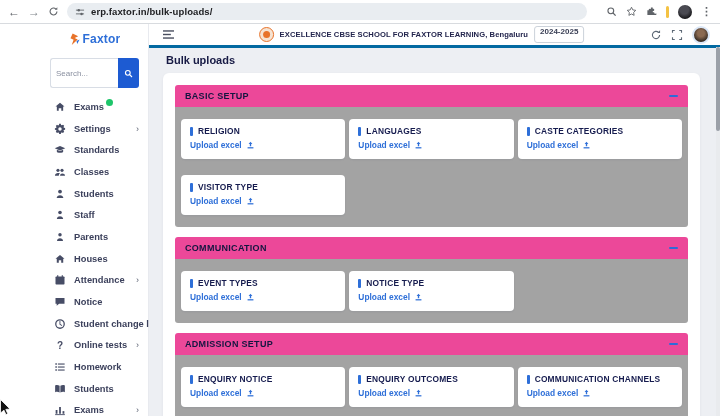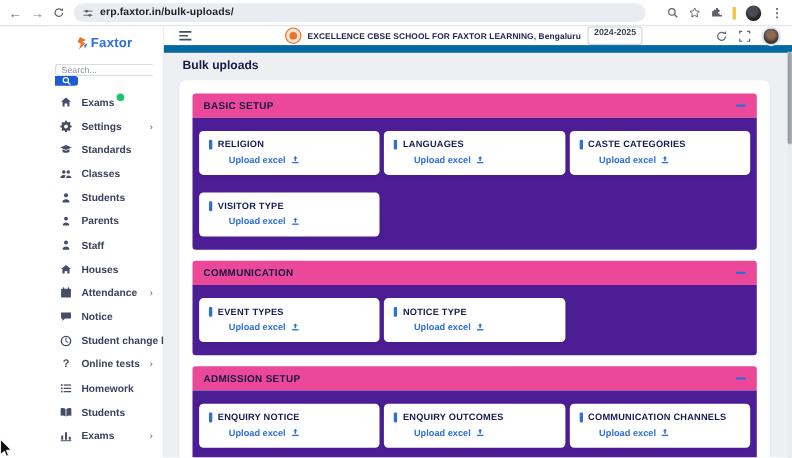--- a/index.html
+++ b/index.html
@@ -22,37 +22,37 @@
   .kebab { color:#5f6368; font-size:11px; font-weight:700; }
 
   
   .app { display:flex; height:392px;padding-left:41px; }
   .sidebar { width:108px; background:#fff; border-right:1px solid #e8eaef; flex-shrink:0; }
   .main { flex:1; display:flex; flex-direction:column; min-width:0; }
 
   
   .brand { height:30px; display:flex; align-items:center; justify-content:center; gap:3px; }
   .brand-text { color:#2e6fd8; font-weight:700; font-size:12px; letter-spacing:.2px; }
-  .search-row { display:flex; margin:4px 9px 8px; height:16px;flex-direction:column; }
+  .search-row { display:flex; margin:4px 9px 8px; height:30px; }
   .search-input { flex:1; min-width:0; border:1px solid #d8dde5; border-right:none;
                   border-radius:3px 0 0 3px; font-size:8px; padding:0 5px; color:#3a3f55;
                   font-family:"Liberation Sans", sans-serif; outline:none; }
   .search-input::placeholder { color:#8a90a0; }
   .search-btn { width:21px; background:#1d5bd2; border:none; border-radius:0 3px 3px 0;
                 display:flex; align-items:center; justify-content:center; cursor:pointer; }
   .nav { margin-top:2px; }
   .nav-item { height:21.7px; display:flex; align-items:center; padding:0 9px 0 13px; cursor:pointer; }
   .nicon { width:12px; display:flex; align-items:center; color:#474d66; margin-right:8px; flex-shrink:0; }
   .nicon.q { font-size:10px; font-weight:700; justify-content:center; }
   .nlabel { font-size:9.3px; font-weight:600; color:#3c415c; white-space:nowrap; }
   .dot { width:7px; height:7px; border-radius:50%; background:#1ec56a; margin:-8px 0 0 2px; flex-shrink:0; }
   .chev { margin-left:auto; color:#5a6072; font-size:9px; }
 
   
-  .topbar { height:24px; background:#fff; border-bottom:7px solid #0369a1;
+  .topbar { height:24px; background:#fff; border-bottom:3px solid #0369a1;
             position:relative; display:flex; align-items:center; flex-shrink:0; }
   .burger { position:absolute; left:13px; color:#4a4f60; display:flex; cursor:pointer; }
   .tb-center { position:absolute; left:50%; transform:translateX(-54%);
                display:flex; align-items:center; gap:6px; white-space:nowrap; }
   .school-logo { width:15px; height:15px; border-radius:50%; background:#f6e3d2;
                  border:1.5px solid #e8732a; position:relative; flex-shrink:0; }
   .school-logo::after { content:""; position:absolute; inset:3px; border-radius:50%; background:#e8732a; }
   .school-name { font-size:7.6px; font-weight:700; color:#23254d; letter-spacing:.1px; }
   .year-select { display:flex; align-items:center; height:17px; border:1px solid #ccd2da;
                  border-radius:3px; padding:0 5px; gap:5px; cursor:pointer; background:#fff;flex-direction:column; }
@@ -67,28 +67,28 @@
   
   .content { flex:1; background:#edeff3; overflow:hidden; padding-top:4px; }
   .page-title { margin:2px 0 7px 17px; font-size:11px; font-weight:800; color:#171a44; }
   .panel { margin:0 20px 0 14px; background:#fff; border-radius:6px; padding:12px;
            box-shadow:0 1px 3px rgba(20,30,60,.06); min-height:420px; }
   .section { margin-bottom:10px; }
   .sec-h { height:22px; background:#ec4899; border-radius:3px 3px 0 0; padding:0 10px;
            display:flex; align-items:center; justify-content:space-between; cursor:pointer; }
   .sec-title { font-size:9px; font-weight:800; color:#131640; letter-spacing:.3px; }
   .minus { width:9px; height:2.5px; border-radius:2px; background:#2f6bd9; cursor:pointer; }
-  .sec-b { background:#4c1d95; border-radius:0 0 3px 3px; padding:12px 6px;
+  .sec-b { background:#a3a3a3; border-radius:0 0 3px 3px; padding:12px 6px;
            display:grid; grid-template-columns:repeat(3,1fr); column-gap:4px; row-gap:16px;text-align:right; }
   .card { background:#fff; border-radius:4px; height:40px; padding:7px 9px 0;
           box-shadow:0 1px 2px rgba(30,40,80,.08); }
   .card-t { display:flex; align-items:center; gap:5px; }
   .bar { width:3px; height:9px; background:#2e6fd8; border-radius:1px; flex-shrink:0; }
   .card-title { font-size:8.4px; font-weight:800; color:#151b4e; letter-spacing:.2px; white-space:nowrap; }
-  .card-a { display:flex; align-items:center; gap:4px; margin-top:4px; cursor:pointer; text-decoration:none;margin-left:18px; }
+  .card-a { display:flex; align-items:center; gap:4px; margin-top:4px; cursor:pointer; text-decoration:none; }
   .card-a span { font-size:8.4px; font-weight:600; color:#2e6fd8; }
   .upic { color:#2e6fd8; display:flex; }
 
   
   .scrollbar { position:fixed; right:0; top:47px; width:4px; height:369px; background:#e9ebee; }
   .scroll-thumb { width:4px; height:84px; background:#9ba0a8; border-radius:2px; }
   .cursor { position:fixed; left:0px; top:399px; }
 </style>
 </head>
 <body>
@@ -204,34 +204,34 @@
             <svg width="12" height="12" viewBox="0 0 16 16" fill="currentColor">
               <circle cx="8" cy="4.8" r="2.5"></circle>
               <path d="M3.6 13.4c0-2.5 2-3.9 4.4-3.9s4.4 1.4 4.4 3.9z"></path>
             </svg>
           </span>
         <span class="nlabel">Students</span>
       </div>
       <div class="nav-item">
         <span class="nicon">
             <svg width="12" height="12" viewBox="0 0 16 16" fill="currentColor">
+              <circle cx="8" cy="4.6" r="2.4"></circle>
+              <path d="M3.8 13.4c0-2.4 1.9-3.8 4.2-3.8s4.2 1.4 4.2 3.8zM7.4 9.8h1.2l-.6 2.4z"></path>
+            </svg>
+          </span>
+        <span class="nlabel">Staff</span>
+      </div>
+      <div class="nav-item">
+        <span class="nicon">
+            <svg width="12" height="12" viewBox="0 0 16 16" fill="currentColor">
               <circle cx="8" cy="5" r="2.3"></circle>
               <path d="M4 13.2c0-2.3 1.8-3.6 4-3.6s4 1.3 4 3.6z"></path>
             </svg>
           </span>
         <span class="nlabel">Parents</span>
-      </div>
-      <div class="nav-item">
-        <span class="nicon">
-            <svg width="12" height="12" viewBox="0 0 16 16" fill="currentColor">
-              <circle cx="8" cy="4.6" r="2.4"></circle>
-              <path d="M3.8 13.4c0-2.4 1.9-3.8 4.2-3.8s4.2 1.4 4.2 3.8zM7.4 9.8h1.2l-.6 2.4z"></path>
-            </svg>
-          </span>
-        <span class="nlabel">Staff</span>
       </div>
       <div class="nav-item">
         <span class="nicon">
             <svg width="12" height="12" viewBox="0 0 16 16" fill="currentColor">
               <path d="M8 2.5 14 7.5h-1.7V13H9.6V9.7H6.4V13H3.7V7.5H2z"></path>
             </svg>
           </span>
         <span class="nlabel">Houses</span>
       </div>
       <div class="nav-item">

